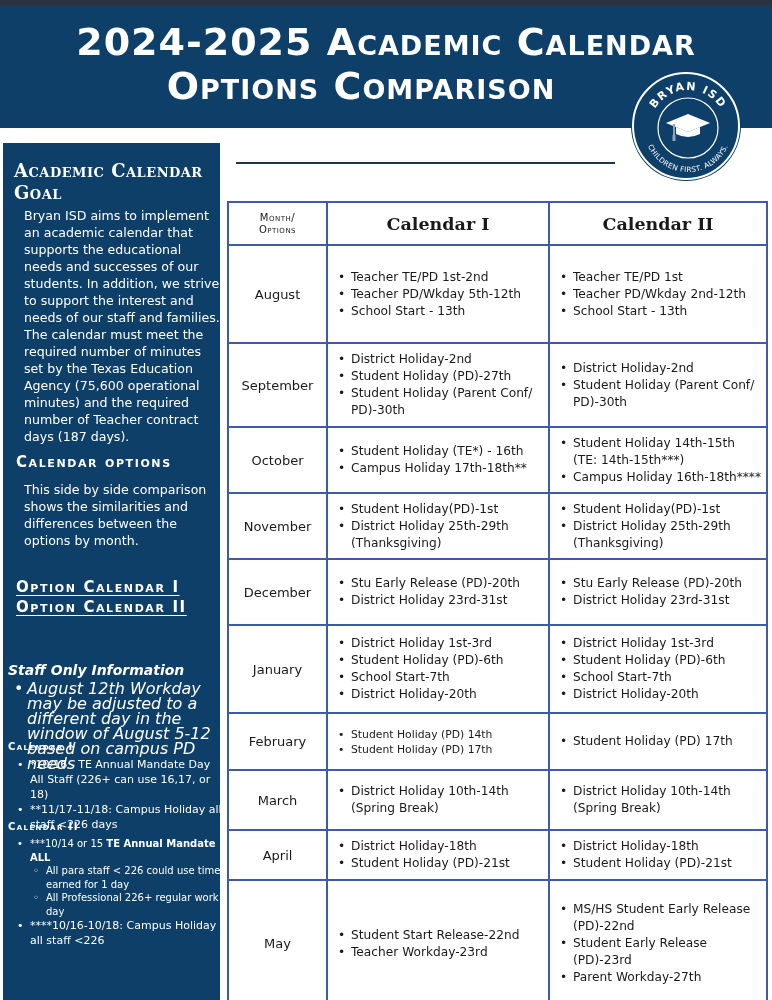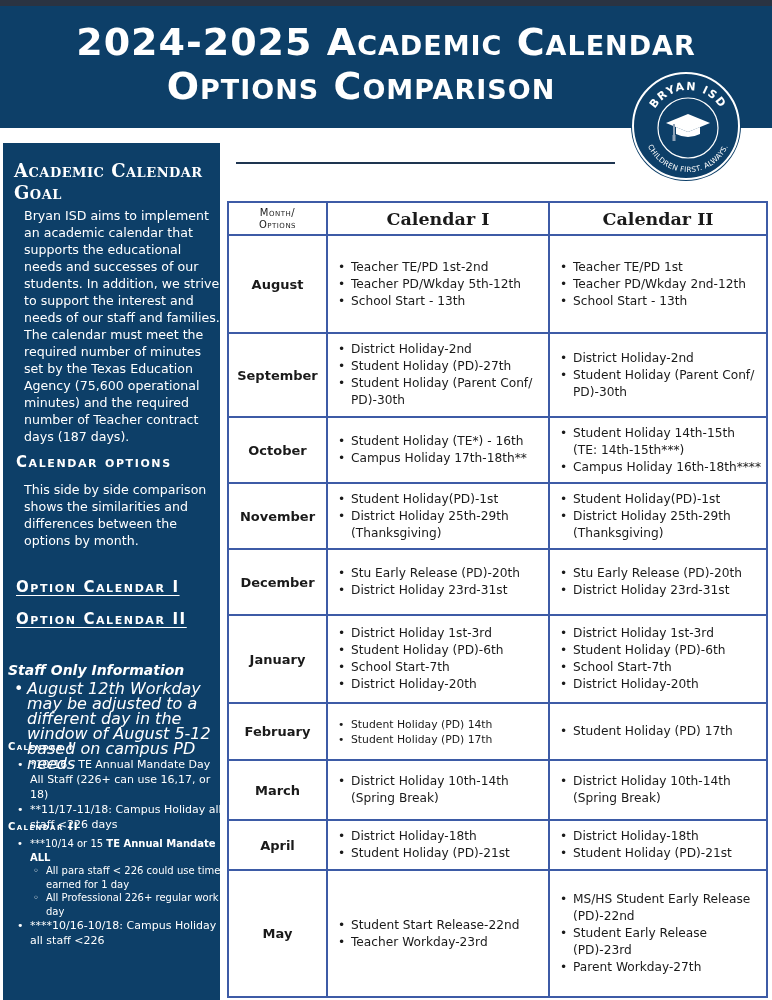--- a/index.html
+++ b/index.html
@@ -20,40 +20,40 @@
   .rule { position: absolute; left: 236px; top: 162px; width: 379px; height: 2px; background: #1e3550; }
 
   .sidebar { position: absolute; left: 3px; top: 143px; width: 217px; height: 857px; background: #0d3f68; color: #ffffff; }
   .sb-h1 { position: absolute; left: 11px; top: 17px; font-family: "DejaVu Serif", serif; font-variant: small-caps; font-size: 18px; line-height: 22px; letter-spacing: 0.5px; font-weight: bold; }
   .sb-p { position: absolute; left: 21px; font-size: 12.6px; line-height: 17px; }
   .sb-p.goal { top: 64px; width: 196px; }
   .sb-h2 { position: absolute; left: 13px; top: 310px; font-variant: small-caps; font-size: 15px; font-weight: bold; letter-spacing: 1.6px; }
   .sb-p.opts { top: 338px; width: 190px; }
   .sb-link { position: absolute; left: 13px; font-variant: small-caps; font-size: 15px; font-weight: bold; letter-spacing: 1.6px; color: #ffffff; text-decoration: underline; text-underline-offset: 3px; cursor: pointer; }
   .sb-link.c1 { top: 435px; }
-  .sb-link.c2 { top: 467px; }
+  .sb-link.c2 { top: 455px; }
   .sb-h3 { position: absolute; left: 5px; top: 519px; font-size: 14px; font-weight: bold; font-style: italic; }
   .sb-ul { position: absolute; list-style: none; }
   .sb-ul li { position: relative; padding-left: 0; }
   .sb-ul li::before { content: "•"; position: absolute; left: -13px; top: 0; }
   .sb-ul.staff { left: 24px; top: 538px; width: 192px; font-size: 16px; line-height: 15px; font-style: italic; }
   .sb-h4 { position: absolute; left: 5px; font-variant: small-caps; font-size: 10px; font-weight: bold; letter-spacing: 1.4px; }
   .sb-h4.cal1 { top: 598px; }
   .sb-h4.cal2 { top: 678px; }
   .sb-ul.cal1 { left: 27px; top: 614px; width: 192px; font-size: 11px; line-height: 15px; }
   .sb-ul.cal2 { left: 27px; top: 694px; width: 192px; font-size: 10px; line-height: 13.5px; }
   .sb-ul.sub { position: static; padding-left: 16px; font-size: 10px; line-height: 13.5px; }
   .sb-ul.sub li::before { content: "◦"; left: -13px; }
   .b { font-weight: bold; }
 
   table.cmp { position: absolute; left: 227px; top: 201px; width: 541px; height: 787px; border-collapse: collapse; }
   table.cmp td, table.cmp th { border: 2px solid #3d5ba6; vertical-align: middle; }
   th.h-month { width: 99px; font-variant: small-caps; font-size: 10px; line-height: 12px; font-weight: normal; letter-spacing: 0.5px; text-align: center; }
   th.h-cal { font-family: "DejaVu Serif", serif; font-size: 17.5px; font-weight: bold; text-align: center; }
-  td.month { text-align: center; font-size: 13px; font-weight: bold; }
+  td.month { text-align: center; font-size: 13px; font-weight: normal; }
   td.cell { padding: 2px 4px 2px 10px; font-size: 12.2px; line-height: 17px; }
   td.cell ul { list-style: none; }
   td.cell li { position: relative; padding-left: 13px; }
   td.cell li::before { content: "•"; position: absolute; left: 0; top: 0; }
   td.cell.small { font-size: 10.8px; line-height: 15px; }
 </style>
 </head>
 <body>
 
 <div class="topbar"></div>
@@ -112,21 +112,21 @@
         <li>All para staff &lt; 226 could use time earned for 1 day</li>
         <li>All Professional 226+ regular work day</li>
       </ul>
     </li>
     <li style="font-size:11px;line-height:15px;">****10/16-10/18: Campus Holiday all staff &lt;226</li>
   </ul>
 </aside>
 
 <table class="cmp">
   <thead>
-    <tr style="height:33px;">
+    <tr style="height:43px;">
       <th class="h-month">
         <span>Month/</span><br>
         <span>Options</span>
       </th>
       <th class="h-cal" style="width:222px;">Calendar I</th>
       <th class="h-cal">Calendar II</th>
     </tr>
   </thead>
   <tbody id="tbody">
       <tr style="height: 98px;">

